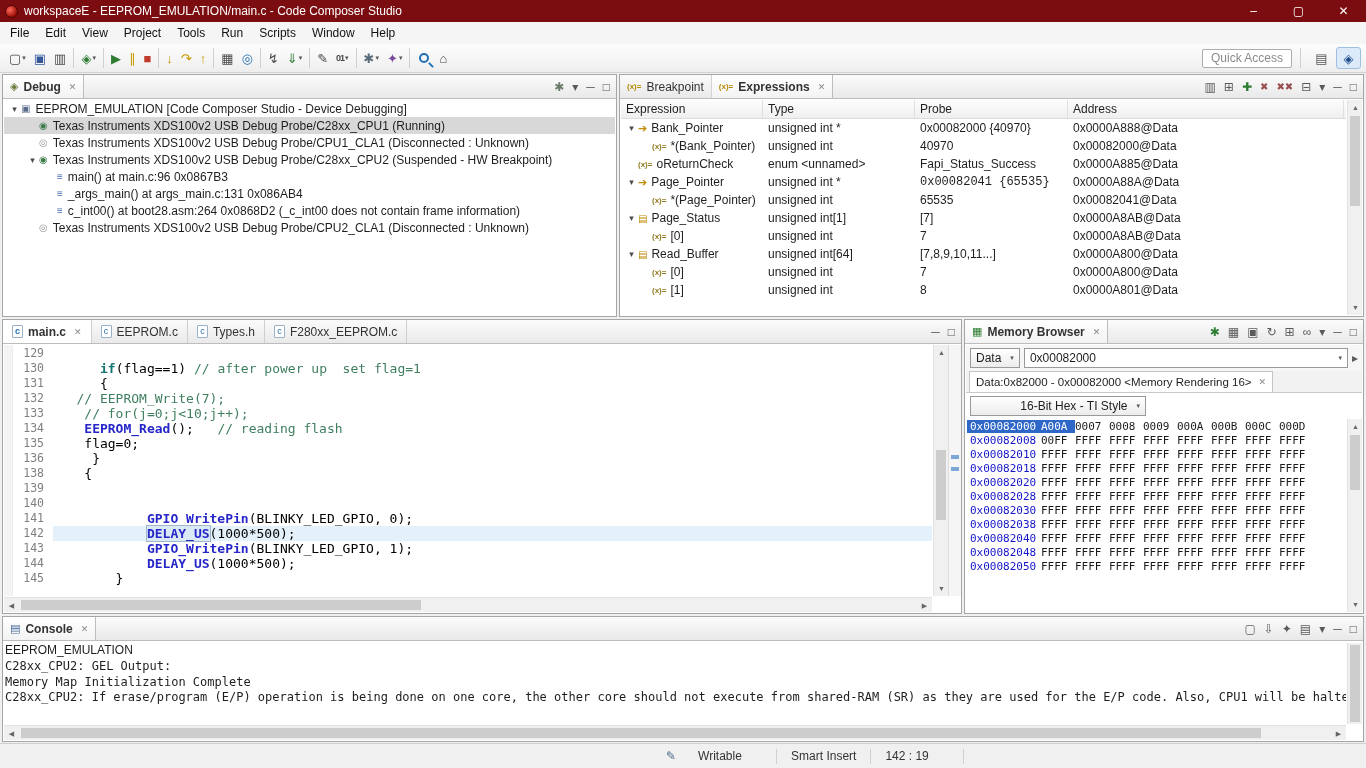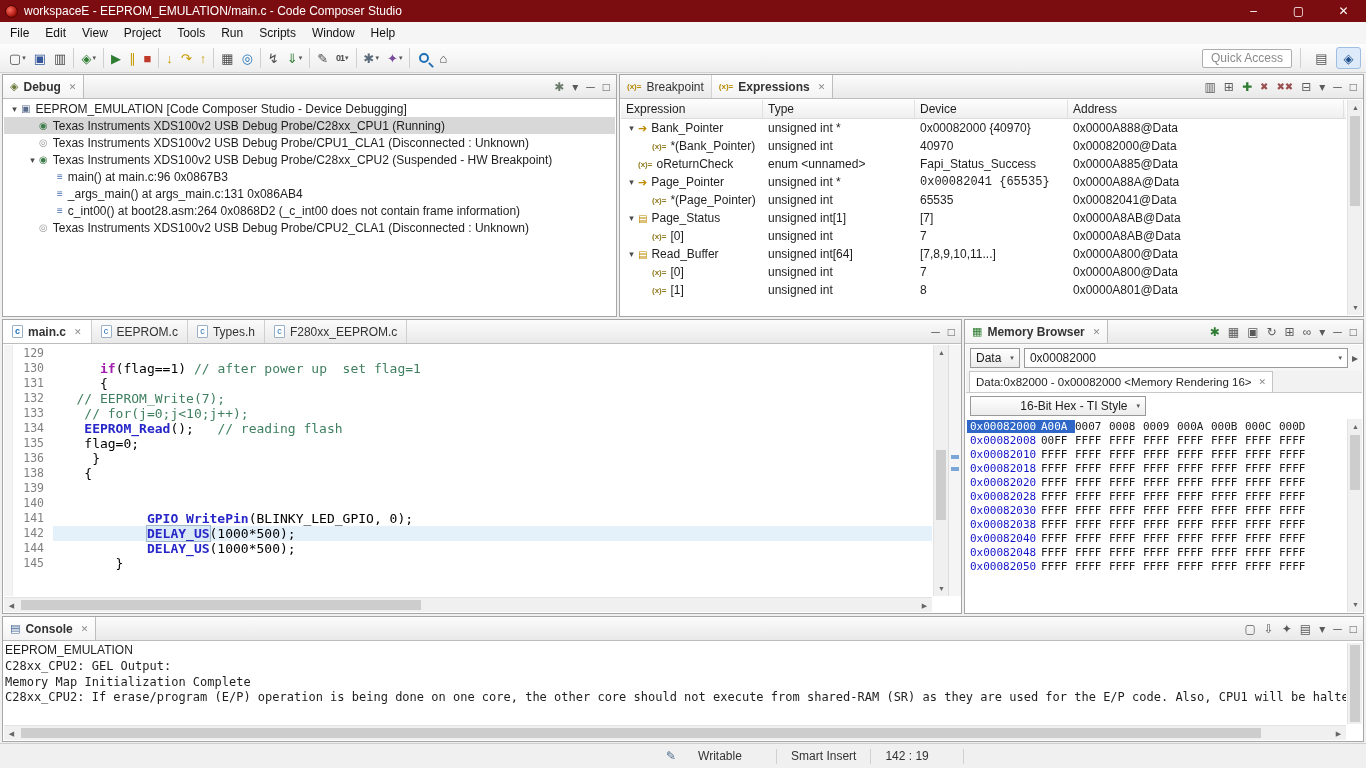--- a/index.html
+++ b/index.html
@@ -82,21 +82,21 @@
 .etab.sel{background:#fff;font-weight:bold}
 .ficon{width:11px;height:13px;border:1px solid #9ab0c6;background:#fff;color:#1f6fb5;font-size:9px;line-height:11px;text-align:center;border-radius:1px;flex-shrink:0}
 #code-wrap{position:absolute;left:1px;top:25px;right:29px;bottom:17px;overflow:hidden;background:#fff}
 #marker-strip{position:absolute;left:0;top:0;bottom:0;width:9px;background:#f4f4f4;border-right:1px solid #ececec}
 #code-lines{position:absolute;left:9px;top:1px;right:0}
 .cl{display:flex;height:15px;white-space:pre;font-family:"DejaVu Sans Mono","Liberation Mono",monospace;font-size:13px;line-height:15px}
 .ln{width:40px;text-align:right;padding-right:9px;color:#808080;font-size:11.5px;flex-shrink:0;background:#fff}
 .ctext{flex:1}
 .cl.current .ctext{background:#e4f1fb}
 .seg-p{color:#000}
-.seg-k{color:#a21caf;font-weight:bold}
+.seg-k{color:#0f766e;font-weight:bold}
 .seg-c{color:#3f7f5f}
 .seg-f{color:#2626c9;font-weight:bold}
 .seg-fb{color:#2626c9;font-weight:bold;background:#d9e9f5;outline:1px solid #9fb6cc}
 #code-sbv{position:absolute;right:13px;top:25px;width:15px;bottom:17px;background:#f0f0f0;border-left:1px solid #e2e2e2}
 #code-ruler{position:absolute;right:0;top:25px;width:13px;bottom:17px;background:#f5f5f5;border-left:1px solid #ddd}
 .ruler-mark{position:absolute;left:2px;width:8px;height:4px;background:#7aa7d7}
 #code-sbh{position:absolute;left:1px;right:29px;bottom:1px;height:15px;background:#f0f0f0;border-top:1px solid #e2e2e2;display:flex}
 .sb-thumb{position:absolute;background:#cdcdcd}
 .sb-arrow{font-size:7px;color:#666;width:15px;height:15px;text-align:center;line-height:15px;flex-shrink:0}
 
@@ -323,21 +323,21 @@
         <span class="ptool" data-name="remove-all-expressions-icon">✖✖</span>
         <span class="ptool" data-name="collapse-all-icon">⊟</span>
         <span class="ptool" data-name="view-menu-icon">▾</span>
         <span class="ptool" data-name="minimize-view-icon">─</span>
         <span class="ptool" data-name="maximize-view-icon">□</span>
       </div>
   </div>
   <div id="expr-head" data-name="expressions-column-headers">
       <span class="ecol" data-name="column-header-expression" style="width: 142px;">Expression</span>
       <span class="ecol" data-name="column-header-type" style="width: 152px;">Type</span>
-      <span class="ecol" data-name="column-header-value" style="width: 153px;">Device</span>
+      <span class="ecol" data-name="column-header-value" style="width: 153px;">Probe</span>
       <span class="ecol" data-name="column-header-address" style="width: 276px;">Address</span>
     </div>
   <div id="expr-body" data-name="expressions-table">
       <div class="erow" data-name="expression-row">
         <span class="ecell" data-name="expression-name-cell" style="width: 142px; padding-left: 4px;">
           <span class="twisty" data-name="twisty-icon">▾</span>
           <span class="eicon pointer-var" data-name="pointer-var-icon">➔</span>
           <span data-name="expression-name">Bank_Pointer</span>
         </span>
         <span class="ecell" data-name="expression-type-cell" style="width: 152px;">unsigned int *</span>
@@ -477,20 +477,21 @@
         <div class="cl" data-name="code-line"><span class="ln" data-name="line-number">132</span><span class="ctext" data-name="code-text"><span class="seg-p" data-name="code-segment">   </span><span class="seg-c" data-name="code-segment">// EEPROM_Write(7);</span></span></div>
         <div class="cl" data-name="code-line"><span class="ln" data-name="line-number">133</span><span class="ctext" data-name="code-text"><span class="seg-p" data-name="code-segment">    </span><span class="seg-c" data-name="code-segment">// for(j=0;j&lt;10;j++);</span></span></div>
         <div class="cl" data-name="code-line"><span class="ln" data-name="line-number">134</span><span class="ctext" data-name="code-text"><span class="seg-p" data-name="code-segment">    </span><span class="seg-f" data-name="code-segment">EEPROM_Read</span><span class="seg-p" data-name="code-segment">();   </span><span class="seg-c" data-name="code-segment">// reading flash</span></span></div>
         <div class="cl" data-name="code-line"><span class="ln" data-name="line-number">135</span><span class="ctext" data-name="code-text"><span class="seg-p" data-name="code-segment">    flag=0;</span></span></div>
         <div class="cl" data-name="code-line"><span class="ln" data-name="line-number">136</span><span class="ctext" data-name="code-text"><span class="seg-p" data-name="code-segment">     }</span></span></div>
         <div class="cl" data-name="code-line"><span class="ln" data-name="line-number">138</span><span class="ctext" data-name="code-text"><span class="seg-p" data-name="code-segment">    {</span></span></div>
         <div class="cl" data-name="code-line"><span class="ln" data-name="line-number">139</span><span class="ctext" data-name="code-text"></span></div>
         <div class="cl" data-name="code-line"><span class="ln" data-name="line-number">140</span><span class="ctext" data-name="code-text"></span></div>
         <div class="cl" data-name="code-line"><span class="ln" data-name="line-number">141</span><span class="ctext" data-name="code-text"><span class="seg-p" data-name="code-segment">            </span><span class="seg-f" data-name="code-segment">GPIO_WritePin</span><span class="seg-p" data-name="code-segment">(BLINKY_LED_GPIO, 0);</span></span></div>
         <div class="cl current" data-name="code-line"><span class="ln" data-name="line-number">142</span><span class="ctext" data-name="code-text"><span class="seg-p" data-name="code-segment">            </span><span class="seg-fb" data-name="code-segment">DELAY_US</span><span class="seg-p" data-name="code-segment">(1000*500);</span></span></div>
+        <div class="cl" data-name="code-line"><span class="ln" data-name="line-number">143</span><span class="ctext" data-name="code-text"><span class="seg-p" data-name="code-segment">            </span><span class="seg-f" data-name="code-segment">GPIO_WritePin</span><span class="seg-p" data-name="code-segment">(BLINKY_LED_GPIO, 1);</span></span></div>
         <div class="cl" data-name="code-line"><span class="ln" data-name="line-number">144</span><span class="ctext" data-name="code-text"><span class="seg-p" data-name="code-segment">            </span><span class="seg-f" data-name="code-segment">DELAY_US</span><span class="seg-p" data-name="code-segment">(1000*500);</span></span></div>
         <div class="cl" data-name="code-line"><span class="ln" data-name="line-number">145</span><span class="ctext" data-name="code-text"><span class="seg-p" data-name="code-segment">        }</span></span></div>
       </div>
   </div>
   <div id="code-sbv" data-name="editor-vertical-scrollbar">
     <div class="sb-arrow" data-name="scroll-up-icon">▲</div>
     <div class="sb-thumb" data-name="scrollbar-thumb" style="left:2px;right:2px;top:105px;height:70px"></div>
     <div class="sb-arrow" data-name="scroll-down-icon" style="position:absolute;bottom:0">▼</div>
   </div>
   <div id="code-ruler" data-name="overview-ruler">

